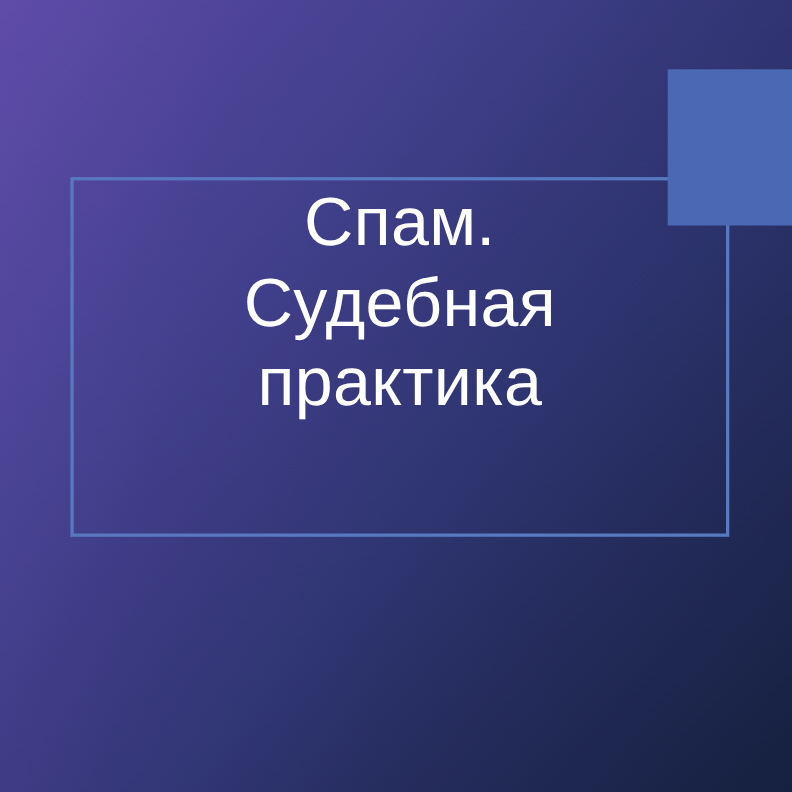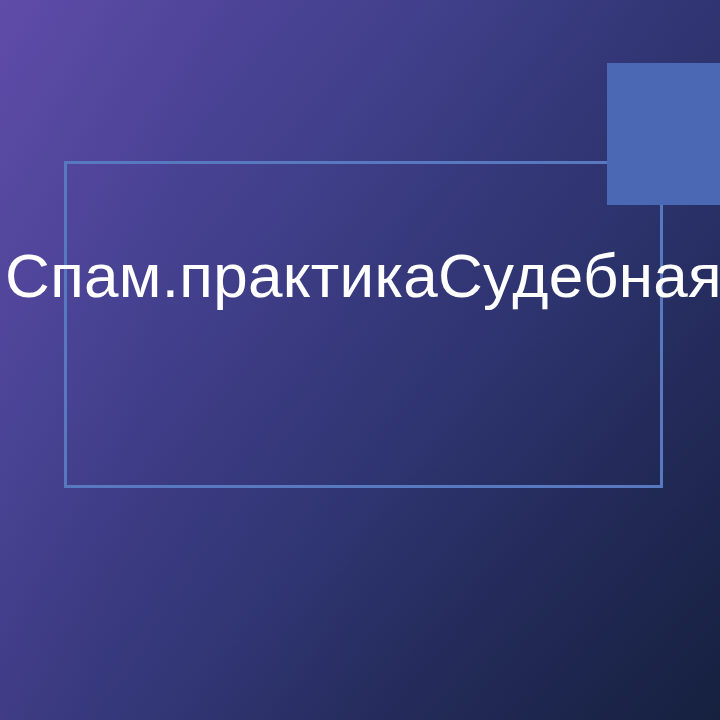--- a/index.html
+++ b/index.html
@@ -62,20 +62,21 @@
   }
 
   
   #title-block {
     position: absolute;
     left: 64px;
     top: 161px;
     width: 599px;
     height: 230px;
     display: flex;
+    flex-direction: column;
     align-items: center;
     justify-content: center;
     box-sizing: border-box;
     padding: 0 24px;
   }
   .title-line {
     color: #ffffff;
     font-size: 62px;
     font-weight: 400;
     line-height: 1.17;
@@ -90,17 +91,17 @@
 <div id="slide-root">
 
   <div id="gradient-overlay"></div>
 
   <div id="title-frame"></div>
 
   <div id="accent-square"></div>
 
   <div id="title-block">
     <div class="title-line">Спам.</div>
+    <div class="title-line">Судебная</div>
     <div class="title-line">практика</div>
-    <div class="title-line">Судебная</div>
   </div>
 
 </div>
 
 </body></html>

